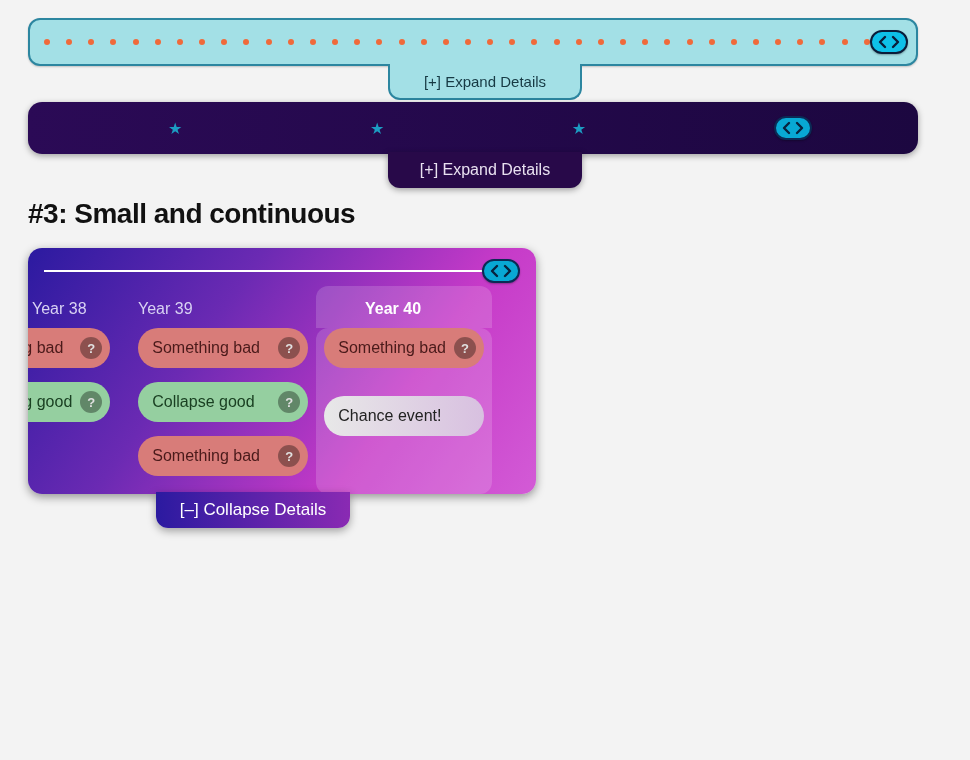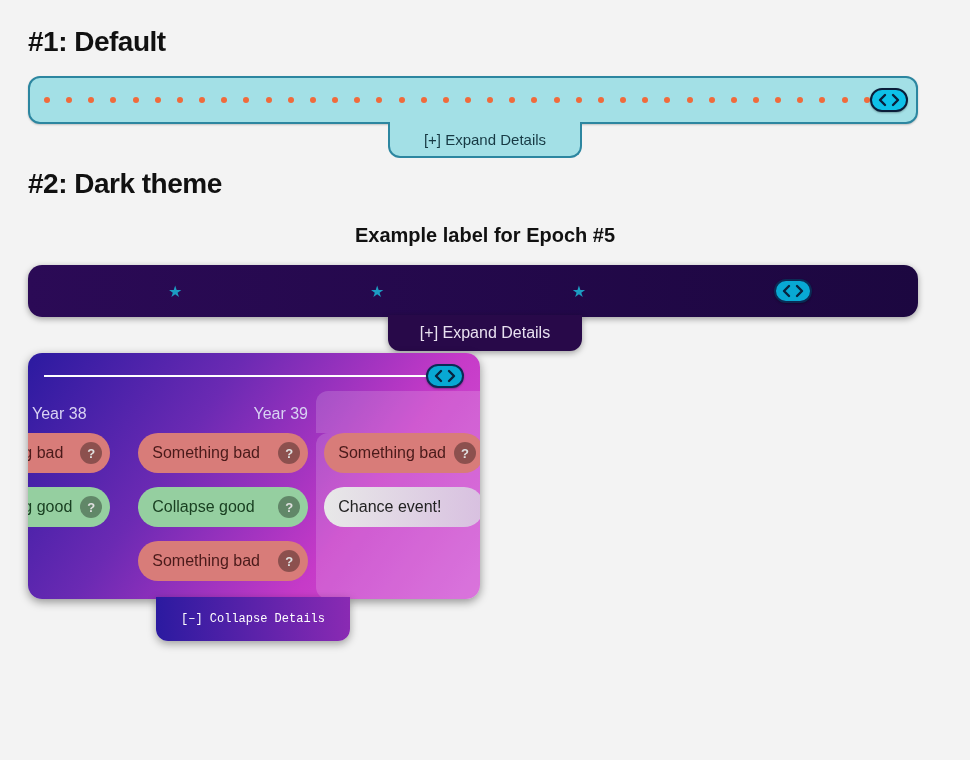--- a/index.html
+++ b/index.html
@@ -126,21 +126,21 @@
     align-items: center;
     justify-content: center;
     font-size: 16px;
     position: relative;
     top: -2px;
     box-shadow: 0 2px 6px rgba(0,0,0,.35);
   }
 
   
   .ex3-card {
-    width: 452px;
+    width: 508px;
     border-radius: 14px;
     background: linear-gradient(125deg, #2b1aa0 0%, #6b2ab3 35%, #c63ac8 70%, #d35bd6 100%);
     box-shadow: 0 3px 10px rgba(0,0,0,.4);
     overflow: hidden;
     position: relative;
   }
   .ex3-trackrow {
     height: 46px;
     display: flex;
     align-items: center;
@@ -157,21 +157,21 @@
     right: 16px;
     top: 50%;
     transform: translateY(-50%);
   }
   .ex3-yearrow {
     display: flex;
     padding: 6px 0 10px 0;
   }
   .ex3-year {
     flex: 0 0 170px;
-    text-align: right;
+    text-align: left;
     font-size: 16px;
     color: #d8d2f3;
   }
   .ex3-year.y1 { flex: 0 0 110px; text-align: left; padding-left: 4px; }
   .ex3-year.current {
     color: #fff;
     font-weight: 700;
     flex: 0 0 170px;
     text-align: center;
   }
@@ -226,45 +226,44 @@
     display: flex; align-items: center; justify-content: center;
     font-size: 13px;
     font-weight: 700;
     margin-left: auto;
   }
   .chip.bad { background: #d87c79; color: #4a1a1a; justify-content: space-between; }
   .chip.good { background: #95cfa0; color: #1a4022; }
   .chip.chance {
     background: linear-gradient(90deg,#e8e8e8,#d8c0e0);
     color: #222;
+    margin-top: 14px;
   }
   .ex3-col.c1 .chip { justify-content: flex-end; padding-left: 6px; }
   .ex3-collapse {
     width: 194px;
     margin-left: 128px;
     background: linear-gradient(90deg,#2b1aa0,#8a2ab3);
     color: #fff;
-    height: 44px;
+    height: 36px;
     border-radius: 0 0 12px 12px;
     display: flex;
     align-items: center;
     justify-content: center;
-    font-size: 12px;
+    font-size: 17px;
     position: relative;
     top: -2px;
     box-shadow: 0 3px 8px rgba(0,0,0,.35);
-    font-family: Liberation Mono, monospace;
   }
 </style>
 </head>
 <body>
 
 <div class="page">
 
-  <h2>#1: Default</h2>
   <div class="ex1-track">
     <div class="ex1-ticks" id="ex1-ticks">
         <span class="dot"></span>
         <span class="dot"></span>
         <span class="dot"></span>
         <span class="dot"></span>
         <span class="dot"></span>
         <span class="dot"></span>
         <span class="dot"></span>
         <span class="dot"></span>
@@ -304,55 +303,55 @@
       <span class="handle handle-light">
         <svg width="22" height="14" viewBox="0 0 22 14">
             <path d="M7 2 L2 7 L7 12" fill="none" stroke="#0a1d3a" stroke-width="2.4" stroke-linecap="round" stroke-linejoin="round"></path>
             <path d="M15 2 L20 7 L15 12" fill="none" stroke="#0a1d3a" stroke-width="2.4" stroke-linecap="round" stroke-linejoin="round"></path>
           </svg>
       </span>
     </div>
   </div>
   <div class="ex1-expand">[+] Expand Details</div>
 
-  <h2>#2: Dark theme</h2>
-  <div class="ex2-label">Example label for Epoch #5</div>
   <div class="ex2-track">
     <div class="ex2-ticks" id="ex2-ticks">
         <span class="star">★</span>
         <span class="star">★</span>
         <span class="star">★</span>
         <span class="star">★</span>
       </div>
     <div class="ex2-handle-wrap">
       <span class="handle">
         <svg width="22" height="14" viewBox="0 0 22 14">
             <path d="M7 2 L2 7 L7 12" fill="none" stroke="#08233f" stroke-width="2.4" stroke-linecap="round" stroke-linejoin="round"></path>
             <path d="M15 2 L20 7 L15 12" fill="none" stroke="#08233f" stroke-width="2.4" stroke-linecap="round" stroke-linejoin="round"></path>
           </svg>
       </span>
     </div>
   </div>
   <div class="ex2-expand">[+] Expand Details</div>
 
+  <h2>#3: Small and continuous</h2>
   <div class="ex3-card">
     <div class="ex3-trackrow">
       <div class="ex3-line"></div>
       <div class="ex3-handle-wrap">
         <span class="handle">
           <svg width="22" height="14" viewBox="0 0 22 14">
               <path d="M7 2 L2 7 L7 12" fill="none" stroke="#08233f" stroke-width="2.4" stroke-linecap="round" stroke-linejoin="round"></path>
               <path d="M15 2 L20 7 L15 12" fill="none" stroke="#08233f" stroke-width="2.4" stroke-linecap="round" stroke-linejoin="round"></path>
             </svg>
         </span>
       </div>
     </div>
     <div class="ex3-yearrow">
       <div class="ex3-year y1">Year 38</div>
       <div class="ex3-year">Year 39</div>
+      <div class="ex3-year current">Year 40</div>
     </div>
     <div class="ex3-columns" id="ex3-columns">
         <div class="ex3-col c1">
           <div class="chip bad">
             <span>hing bad</span>
             <span class="q">?</span>
           </div>
           <div class="chip good">
             <span>hing good</span>
             <span class="q">?</span>

